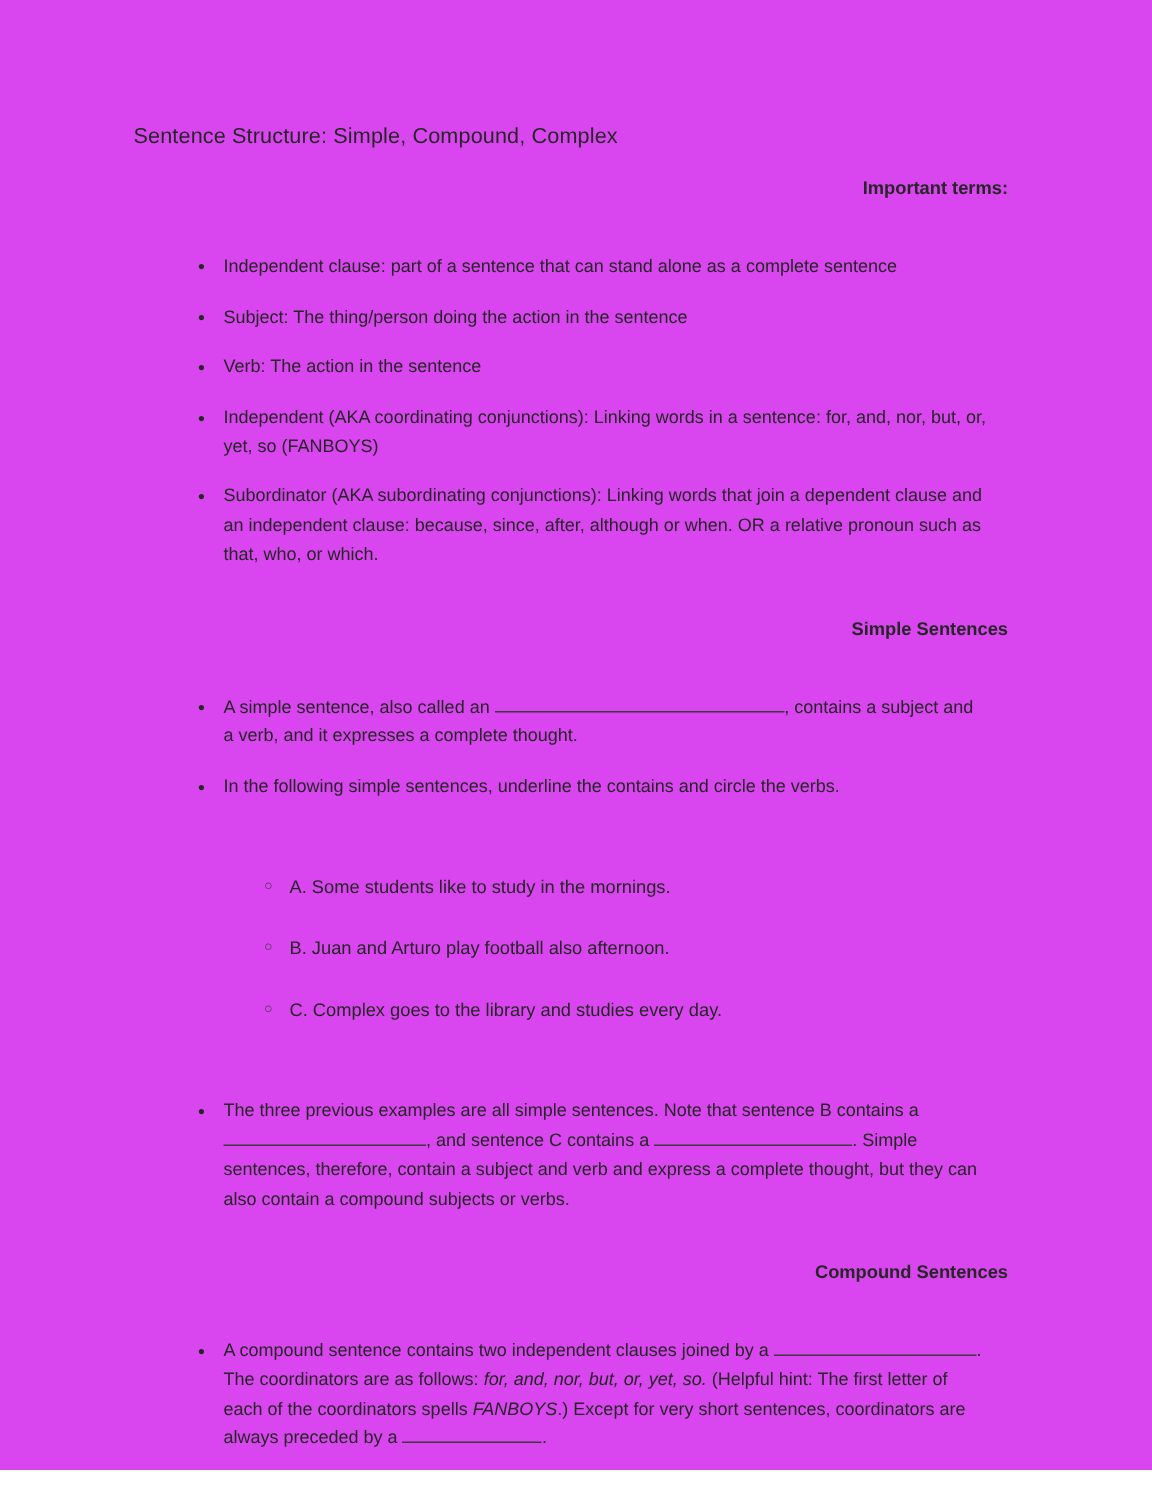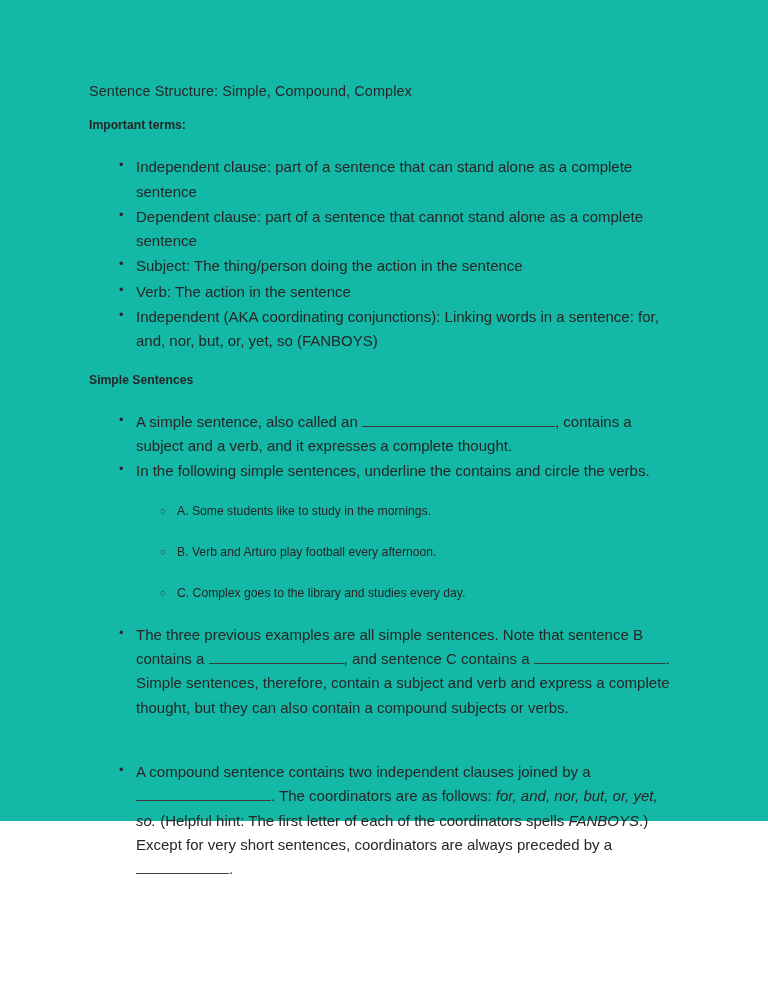--- a/index.html
+++ b/index.html
@@ -10,66 +10,67 @@
   body {
     width: 768px;
     height: 994px;
     font-family: "Liberation Sans", sans-serif;
     color: #262626;
     -webkit-font-smoothing: antialiased;
   }
   .page {
     position: relative;
     width: 768px;
-    height: 821px;
-    background: #14b8a6;
+    height: 980px;
+    background: #d946ef;
     box-sizing: border-box;
     padding: 82px 96px 0 89px;
   }
   .doc-title {
     font-size: 14.4px;
     line-height: 1.35;
     font-weight: 400;
     margin: 0 0 17px 0;
     letter-spacing: 0.1px;
   }
   .section-heading {
     font-size: 12.2px;
     font-weight: bold;
     line-height: 1.3;
     margin: 0;
+    text-align: right;
   }
   .gap-after-heading { height: 20px; }
   .gap-block { height: 18px; }
 
   ul.lvl1 {
     list-style: none;
     margin: 0;
     padding: 0;
   }
   ul.lvl1 > li {
     position: relative;
     padding-left: 46px;
-    font-size: 15px;
+    font-size: 12px;
     line-height: 1.62;
-    margin: 1px;
+    margin: 14px;
   }
   ul.lvl1 > li::before {
     content: "\2022";
     position: absolute;
     left: 29px;
     top: -1px;
     font-size: 13px;
     line-height: 1.62;
     color: #262626;
   }
 
   ul.lvl2 {
     list-style: none;
-    margin: 0;
+    margin: 16px;
     padding: 0;
   }
   ul.lvl2 > li {
     position: relative;
     padding-left: 88px;
     font-size: 12.2px;
     line-height: 1.62;
     margin: 0;
   }
   ul.lvl2 > li::before {
@@ -102,53 +103,54 @@
 <div class="page">
 
   <h1 class="doc-title">Sentence Structure: Simple, Compound, Complex</h1>
 
   <div class="section-heading">Important terms:</div>
 
   <div class="gap-after-heading"></div>
 
   <ul class="lvl1">
     <li>Independent clause: part of a sentence that can stand alone as a complete sentence</li>
-    <li>Dependent clause: part of a sentence that cannot stand alone as a complete sentence</li>
     <li>Subject: The thing/person doing the action in the sentence</li>
     <li>Verb: The action in the sentence</li>
     <li>Independent (AKA coordinating conjunctions): Linking words in a sentence: for, and, nor, but, or, yet, so (FANBOYS)</li>
+    <li>Subordinator (AKA subordinating conjunctions): Linking words that join a dependent clause and an independent clause: because, since, after, although or when. OR a relative pronoun such as that, who, or which.</li>
   </ul>
 
   <div class="gap-block"></div>
 
   <div class="section-heading">Simple Sentences</div>
 
   <div class="gap-after-heading"></div>
 
   <ul class="lvl1">
     <li><span>A simple sentence, also called an </span><span class="blank w-xl"></span><span>, contains a subject and a verb, and it expresses a complete thought.</span></li>
     <li>In the following simple sentences, underline the contains and circle the verbs.</li>
   </ul>
 
   <div class="gap-block"></div>
 
   <ul class="lvl2">
     <li>A. Some students like to study in the mornings.</li>
-    <li>B. Verb and Arturo play football every afternoon.</li>
+    <li>B. Juan and Arturo play football also afternoon.</li>
     <li>C. Complex goes to the library and studies every day.</li>
   </ul>
 
   <div class="gap-block"></div>
 
   <ul class="lvl1">
     <li><span>The three previous examples are all simple sentences.  Note that sentence B contains a </span><span class="blank w-lg"></span><span>, and sentence C contains a </span><span class="blank w-md"></span><span>.  Simple sentences, therefore, contain a subject and verb and express a complete thought, but they can also contain a compound subjects or verbs.</span></li>
   </ul>
 
   <div class="gap-block"></div>
 
+  <div class="section-heading">Compound Sentences</div>
 
   <div class="gap-after-heading"></div>
 
   <ul class="lvl1">
     <li><span>A compound sentence contains two independent clauses joined by a </span><span class="blank w-lg"></span><span>. The coordinators are as follows: </span><em>for, and, nor, but, or, yet, so.</em><span> (Helpful hint: The first letter of each of the coordinators spells </span><em>FANBOYS</em><span>.) Except for very short sentences, coordinators are always preceded by a </span><span class="blank w-sm"></span><span>.</span></li>
   </ul>
 
 </div>
 
 </body></html>

